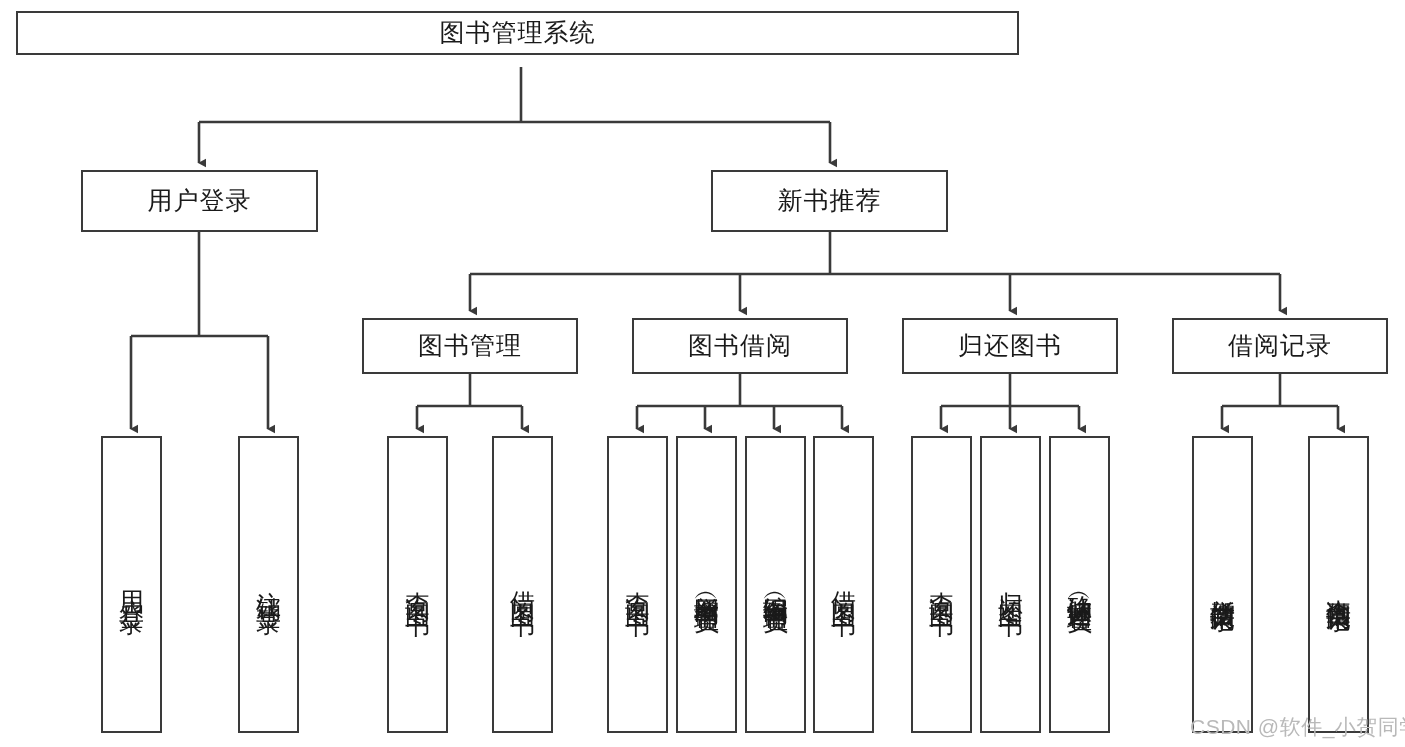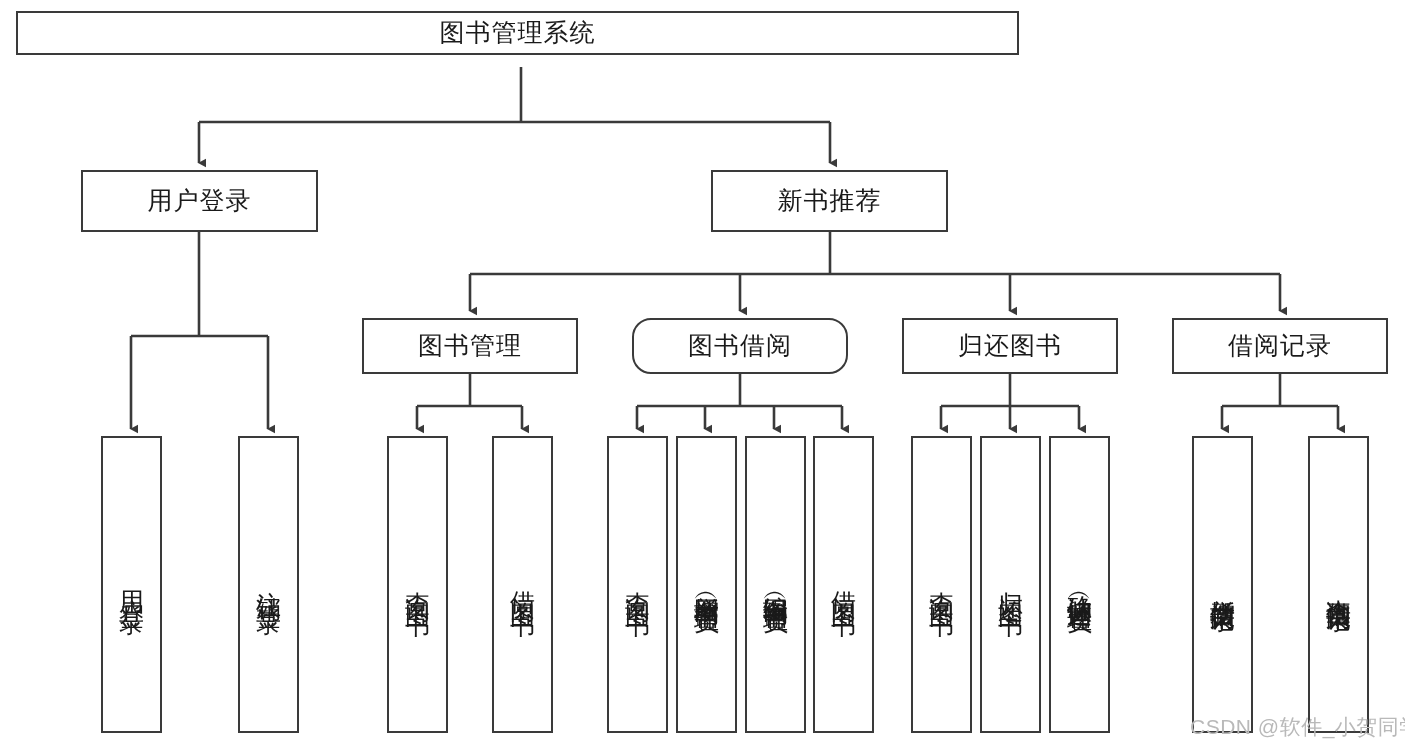--- a/index.html
+++ b/index.html
@@ -134,21 +134,21 @@
   <div class="node node-h" style="left:81px; top:170px; width:237px; height:62px;">
     <span class="label">用户登录</span>
   </div>
   <div class="node node-h" style="left:711px; top:170px; width:237px; height:62px;">
     <span class="label">新书推荐</span>
   </div>
 
   <div class="node node-h" style="left:362px; top:318px; width:216px; height:56px;">
     <span class="label">图书管理</span>
   </div>
-  <div class="node node-h" style="left:632px; top:318px; width:216px; height:56px;border-radius:19px;">
+  <div class="node node-h" style="left:632px; top:318px; width:216px; height:56px;">
     <span class="label">图书借阅</span>
   </div>
   <div class="node node-h" style="left:902px; top:318px; width:216px; height:56px;">
     <span class="label">归还图书</span>
   </div>
   <div class="node node-h" style="left:1172px; top:318px; width:216px; height:56px;text-align:center;">
     <span class="label">借阅记录</span>
   </div>
 
   <div class="node node-v" style="left:101px; top:436px; width:61px; height:297px;">

